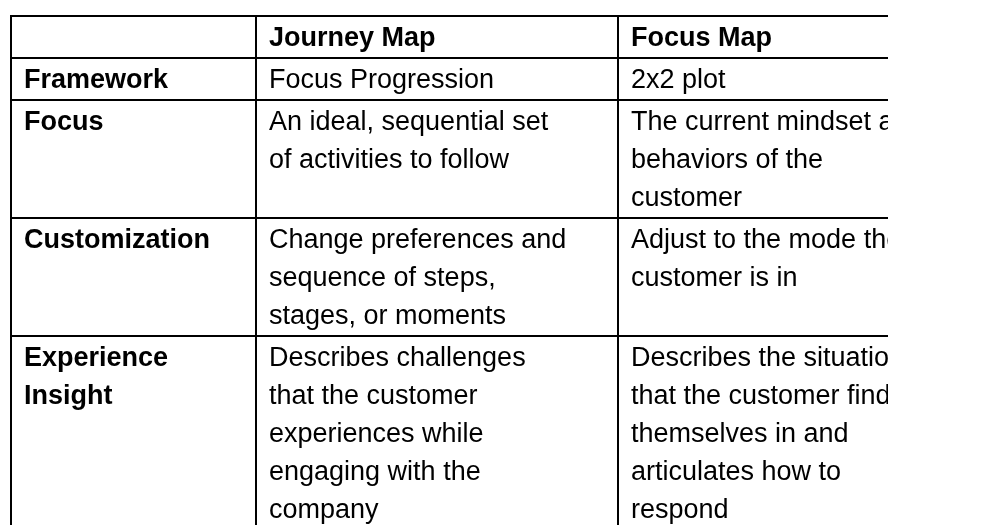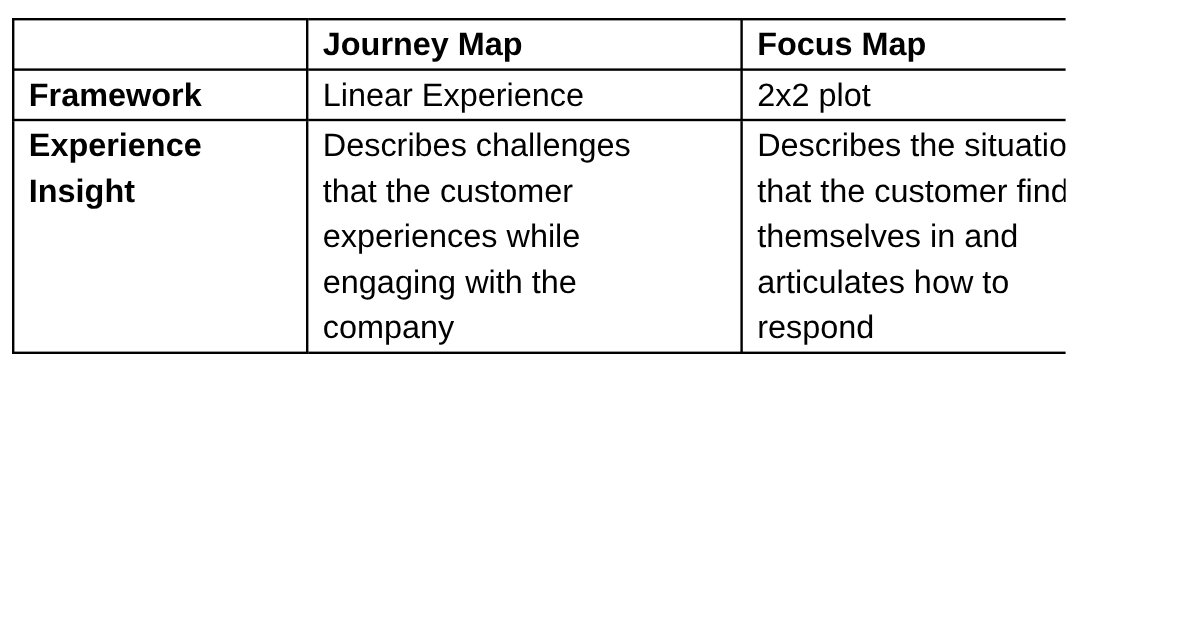--- a/index.html
+++ b/index.html
@@ -67,22 +67,38 @@
     <thead>
       <tr class="r-header">
         <th></th>
         <th>Journey Map</th>
         <th>Focus Map</th>
       </tr>
     </thead>
     <tbody>
       <tr class="r-framework">
         <th scope="row">Framework</th>
-        <td>Linear Experience</td>
+        <td>Focus Progression</td>
         <td>2x2 plot</td>
+      </tr>
+      <tr class="r-focus">
+        <th scope="row">Focus</th>
+        <td>An ideal, sequential set
+of activities to follow</td>
+        <td>The current mindset and
+behaviors of the
+customer</td>
+      </tr>
+      <tr class="r-customization">
+        <th scope="row">Customization</th>
+        <td>Change preferences and
+sequence of steps,
+stages, or moments</td>
+        <td>Adjust to the mode the
+customer is in</td>
       </tr>
       <tr class="r-experience">
         <th scope="row">Experience
 Insight</th>
         <td>Describes challenges
 that the customer
 experiences while
 engaging with the
 company</td>
         <td>Describes the situation

